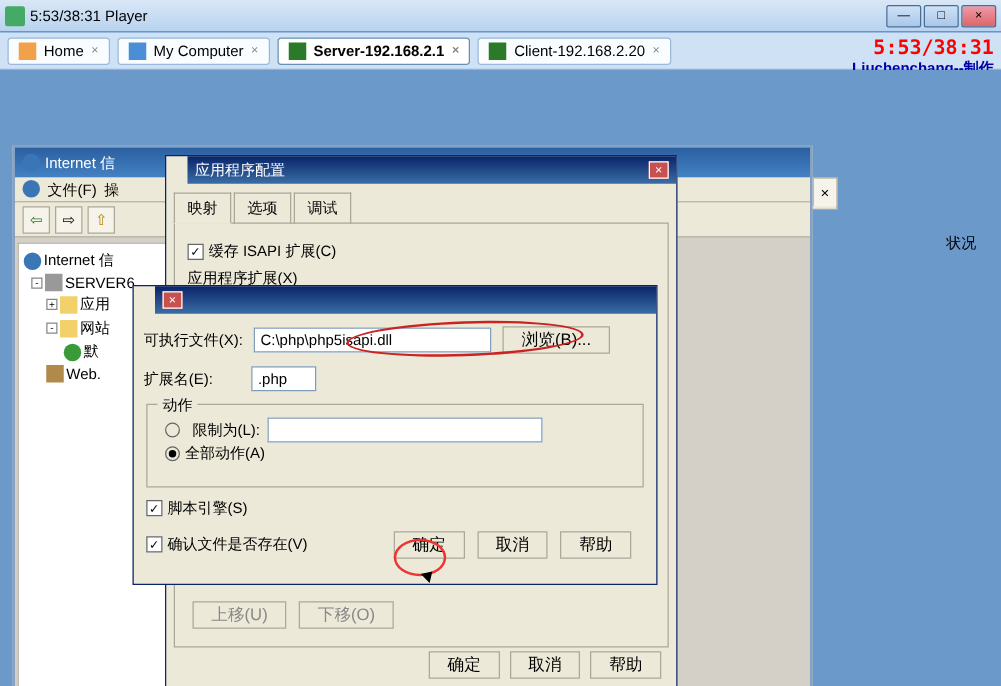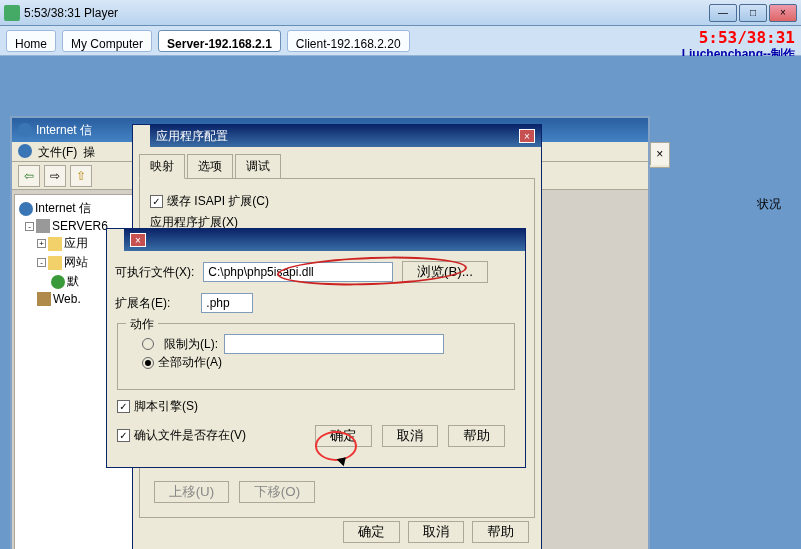--- a/index.html
+++ b/index.html
@@ -24,21 +24,21 @@
   .winbtn.close{background:linear-gradient(#e9a,#d66);}
   .overlay-time { position:absolute; top:28px; right:6px; color:#f00; font-family:monospace; font-size:16px; font-weight:bold;}
   .overlay-author { position:absolute; top:46px; right:6px; color:#00a; font-weight:bold;}
   
   .tabbar {
     height:30px; background:#cfe1f5; border-bottom:1px solid #95b3d7;
     display:flex; align-items:center; gap:6px; padding:4px 6px;
   }
   .tab {
     height:22px; background:#fafdff; border:1px solid #9cb8da; border-radius:3px;
-    display:flex;align-items:center;gap:6px;padding:0 8px;cursor:pointer;flex-direction:column;
+    display:flex;align-items:center;gap:6px;padding:0 8px;cursor:pointer;
   }
   .tab .ticon{width:14px;height:14px;display:inline-block;}
   .tab.active{background:#ffffff;border-color:#6a8fb5;font-weight:bold;}
   .tab .close-x{font-size:10px;color:#888;}
   .ticon.home{background:#f2a14a;}
   .ticon.computer{background:#4a8fd6;}
   .ticon.server{background:#2a7a2a;}
   .ticon.client{background:#2a7a2a;}
 
   
@@ -56,21 +56,21 @@
   .tree-panel{position:absolute;left:2px;top:76px;bottom:2px;width:130px;background:#fff;border:1px solid #aca899;padding:4px;overflow:hidden;}
   .tree-item{padding:1px 0;white-space:nowrap;display:flex;align-items:center;gap:2px;}
   .tree-icon{width:14px;height:14px;display:inline-block;}
   .tree-icon.globe{background:#3a76b5;border-radius:50%;}
   .tree-icon.server{background:#999;}
   .tree-icon.folder{background:#f2d16a;}
   .tree-icon.site{background:#3a9a3a;border-radius:50%;}
   .tree-icon.gear{background:#b08a4a;}
   .tree-indent{display:inline-block;}
   .plusminus{width:9px;height:9px;border:1px solid #888;font-size:8px;line-height:7px;text-align:center;background:#fff;}
-  .status-col{position:absolute;right:20px;top:140px;color:#000;}
+  .status-col{position:absolute;right:20px;top:130px;color:#000;}
 
   
   .dlg1{
     position:absolute; top:68px; left:132px; width:410px; height:430px;
     background:#ece9d8; border:1px solid #0a246a;
   }
   .dlg-title{height:22px;background:linear-gradient(#0a246a,#3a6ea5);color:#fff;padding:3px 6px;display:flex;justify-content:space-between;align-items:center;margin-left:17px;}
   .dlg-close{width:16px;height:14px;background:#c75050;color:#fff;text-align:center;font-size:10px;line-height:13px;cursor:pointer;border:1px solid #fff;}
   .dlg-tabs{display:flex;padding:6px 6px 0 6px;gap:0;}
   .dlg-tab{padding:3px 10px;border:1px solid #aca899;border-bottom:none;background:#ece9d8;margin-right:2px;position:relative;top:1px;cursor:pointer;}
@@ -82,21 +82,21 @@
   .dlg-buttons{position:absolute;bottom:10px;right:12px;display:flex;gap:8px;}
 
   
   .dlg2{
     position:absolute; top:172px; left:106px; width:420px; height:240px;
     background:#ece9d8; border:1px solid #0a246a; z-index:5;
   }
   .dlg2 .row{display:flex;align-items:center;margin:10px 8px;gap:9px;}
   .dlg2 label{white-space:nowrap;}
   .textbox{height:20px;border:1px solid #7f9db9;background:#fff;padding:1px 4px;font-size:12px;}
-  .fieldset{border:1px solid #aca899;margin:6px 10px;padding:10px 10px 10px 24px;position:relative;}
+  .fieldset{border:1px solid #aca899;margin:6px 10px;padding:10px 10px 10px 14px;position:relative;}
   .fieldset .legend{position:absolute;top:-8px;left:8px;background:#ece9d8;padding:0 4px;}
   .radio{width:12px;height:12px;border:1px solid #666;border-radius:50%;display:inline-flex;align-items:center;justify-content:center;margin-right:4px;}
   .radio.checked::after{content:'';width:6px;height:6px;background:#000;border-radius:50%;}
   .ok-highlight{border:2px solid #e33;border-radius:50%;position:absolute;width:42px;height:30px;pointer-events:none;}
   .exe-highlight{position:absolute;border:2px solid #c22;border-radius:50%/50%;width:190px;height:28px;pointer-events:none;transform:rotate(-2deg);}
   .cursor-arrow{position:absolute;width:0;height:0;pointer-events:none;z-index:10;}
   .cursor-arrow::before{content:'';position:absolute;width:0;height:0;
     border-left:8px solid #000;border-top:5px solid transparent;border-bottom:5px solid transparent;
     transform:rotate(-45deg);}
   .ghost-extra{position:absolute;top:86px;left:610px;width:60px;height:26px;border:1px solid #aca899;background:#ece9d8;display:flex;}

